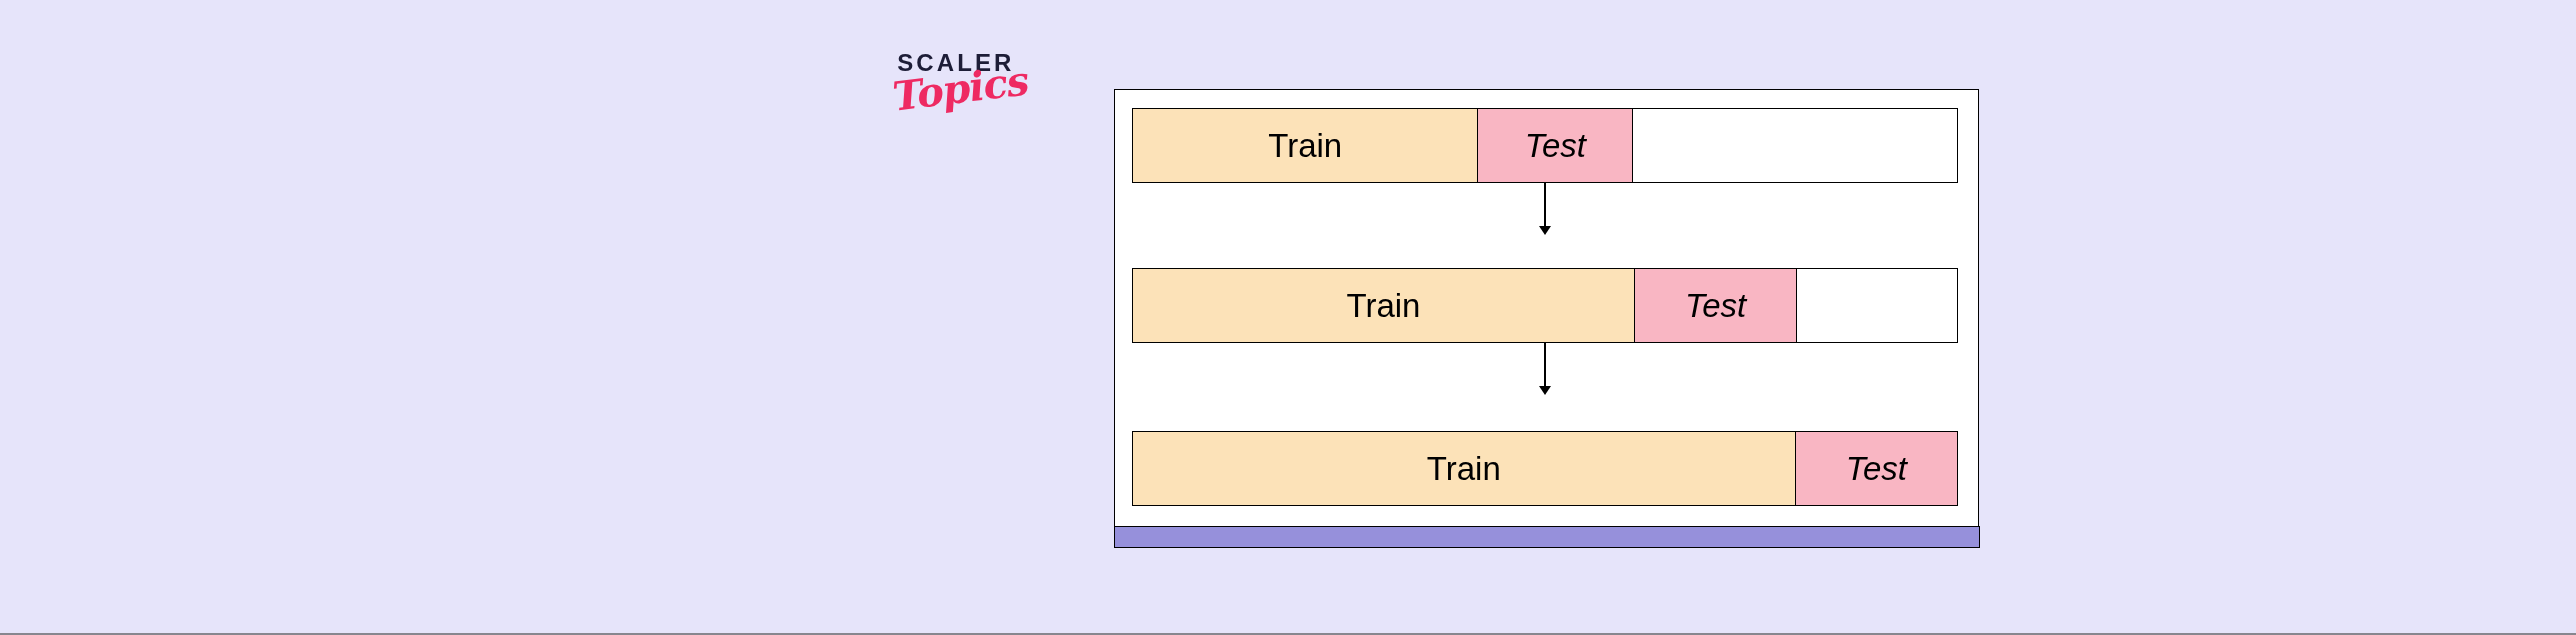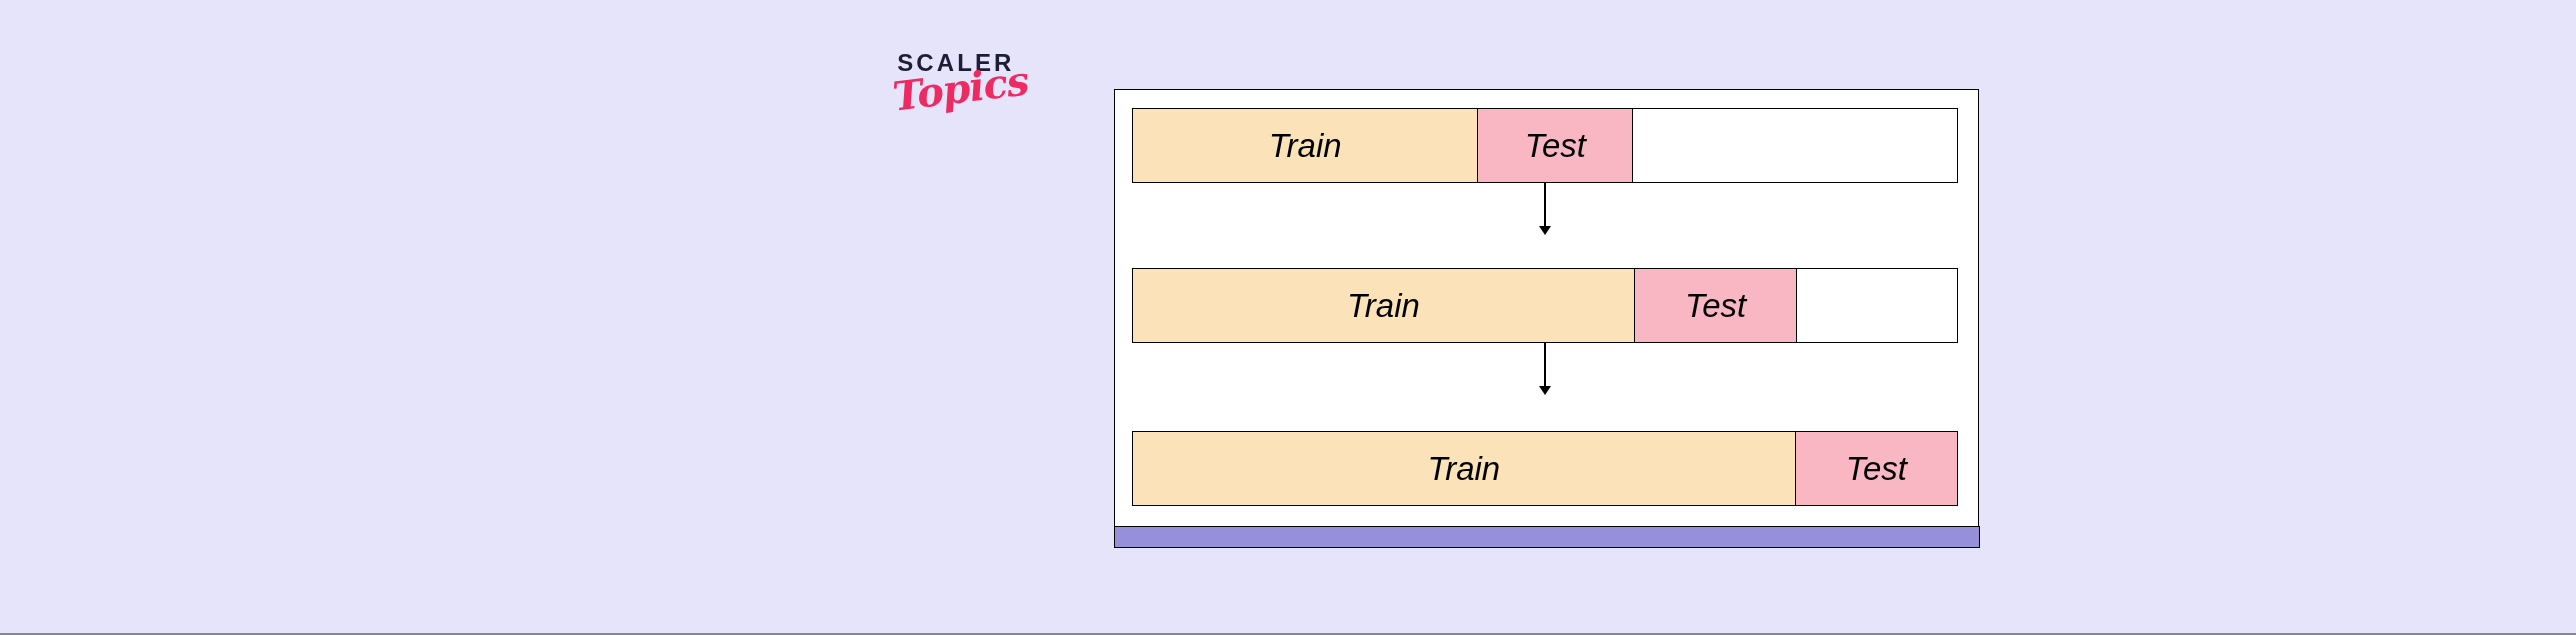--- a/index.html
+++ b/index.html
@@ -44,21 +44,21 @@
     background: var(--panel-bg, #fff);
   }
   .row-1 { top: 18px; }
   .row-2 { top: 178px; }
   .row-3 { top: 341px; }
   .seg {
     display: flex; align-items: center; justify-content: center;
     box-sizing: border-box; height: 100%;
   }
   .seg + .seg { border-left: 1.5px solid var(--outline, #000); }
-  .seg.train { background: var(--train, #FCE2B8); font-style: italic; }
+  .seg.train { background: var(--train, #FCE2B8); }
   .seg.test  { background: var(--test, #F9B6C3); font-style: italic; }
   .seg.rest  { background: var(--panel-bg, #fff); flex: 1 1 auto; }
   .seg-label {
     font-size: 33px; color: var(--label-text, #000);
     line-height: 1; white-space: nowrap;
   }
 
   
   .down-arrow { position: absolute; width: 15.5px; }
   .down-arrow .shaft {

